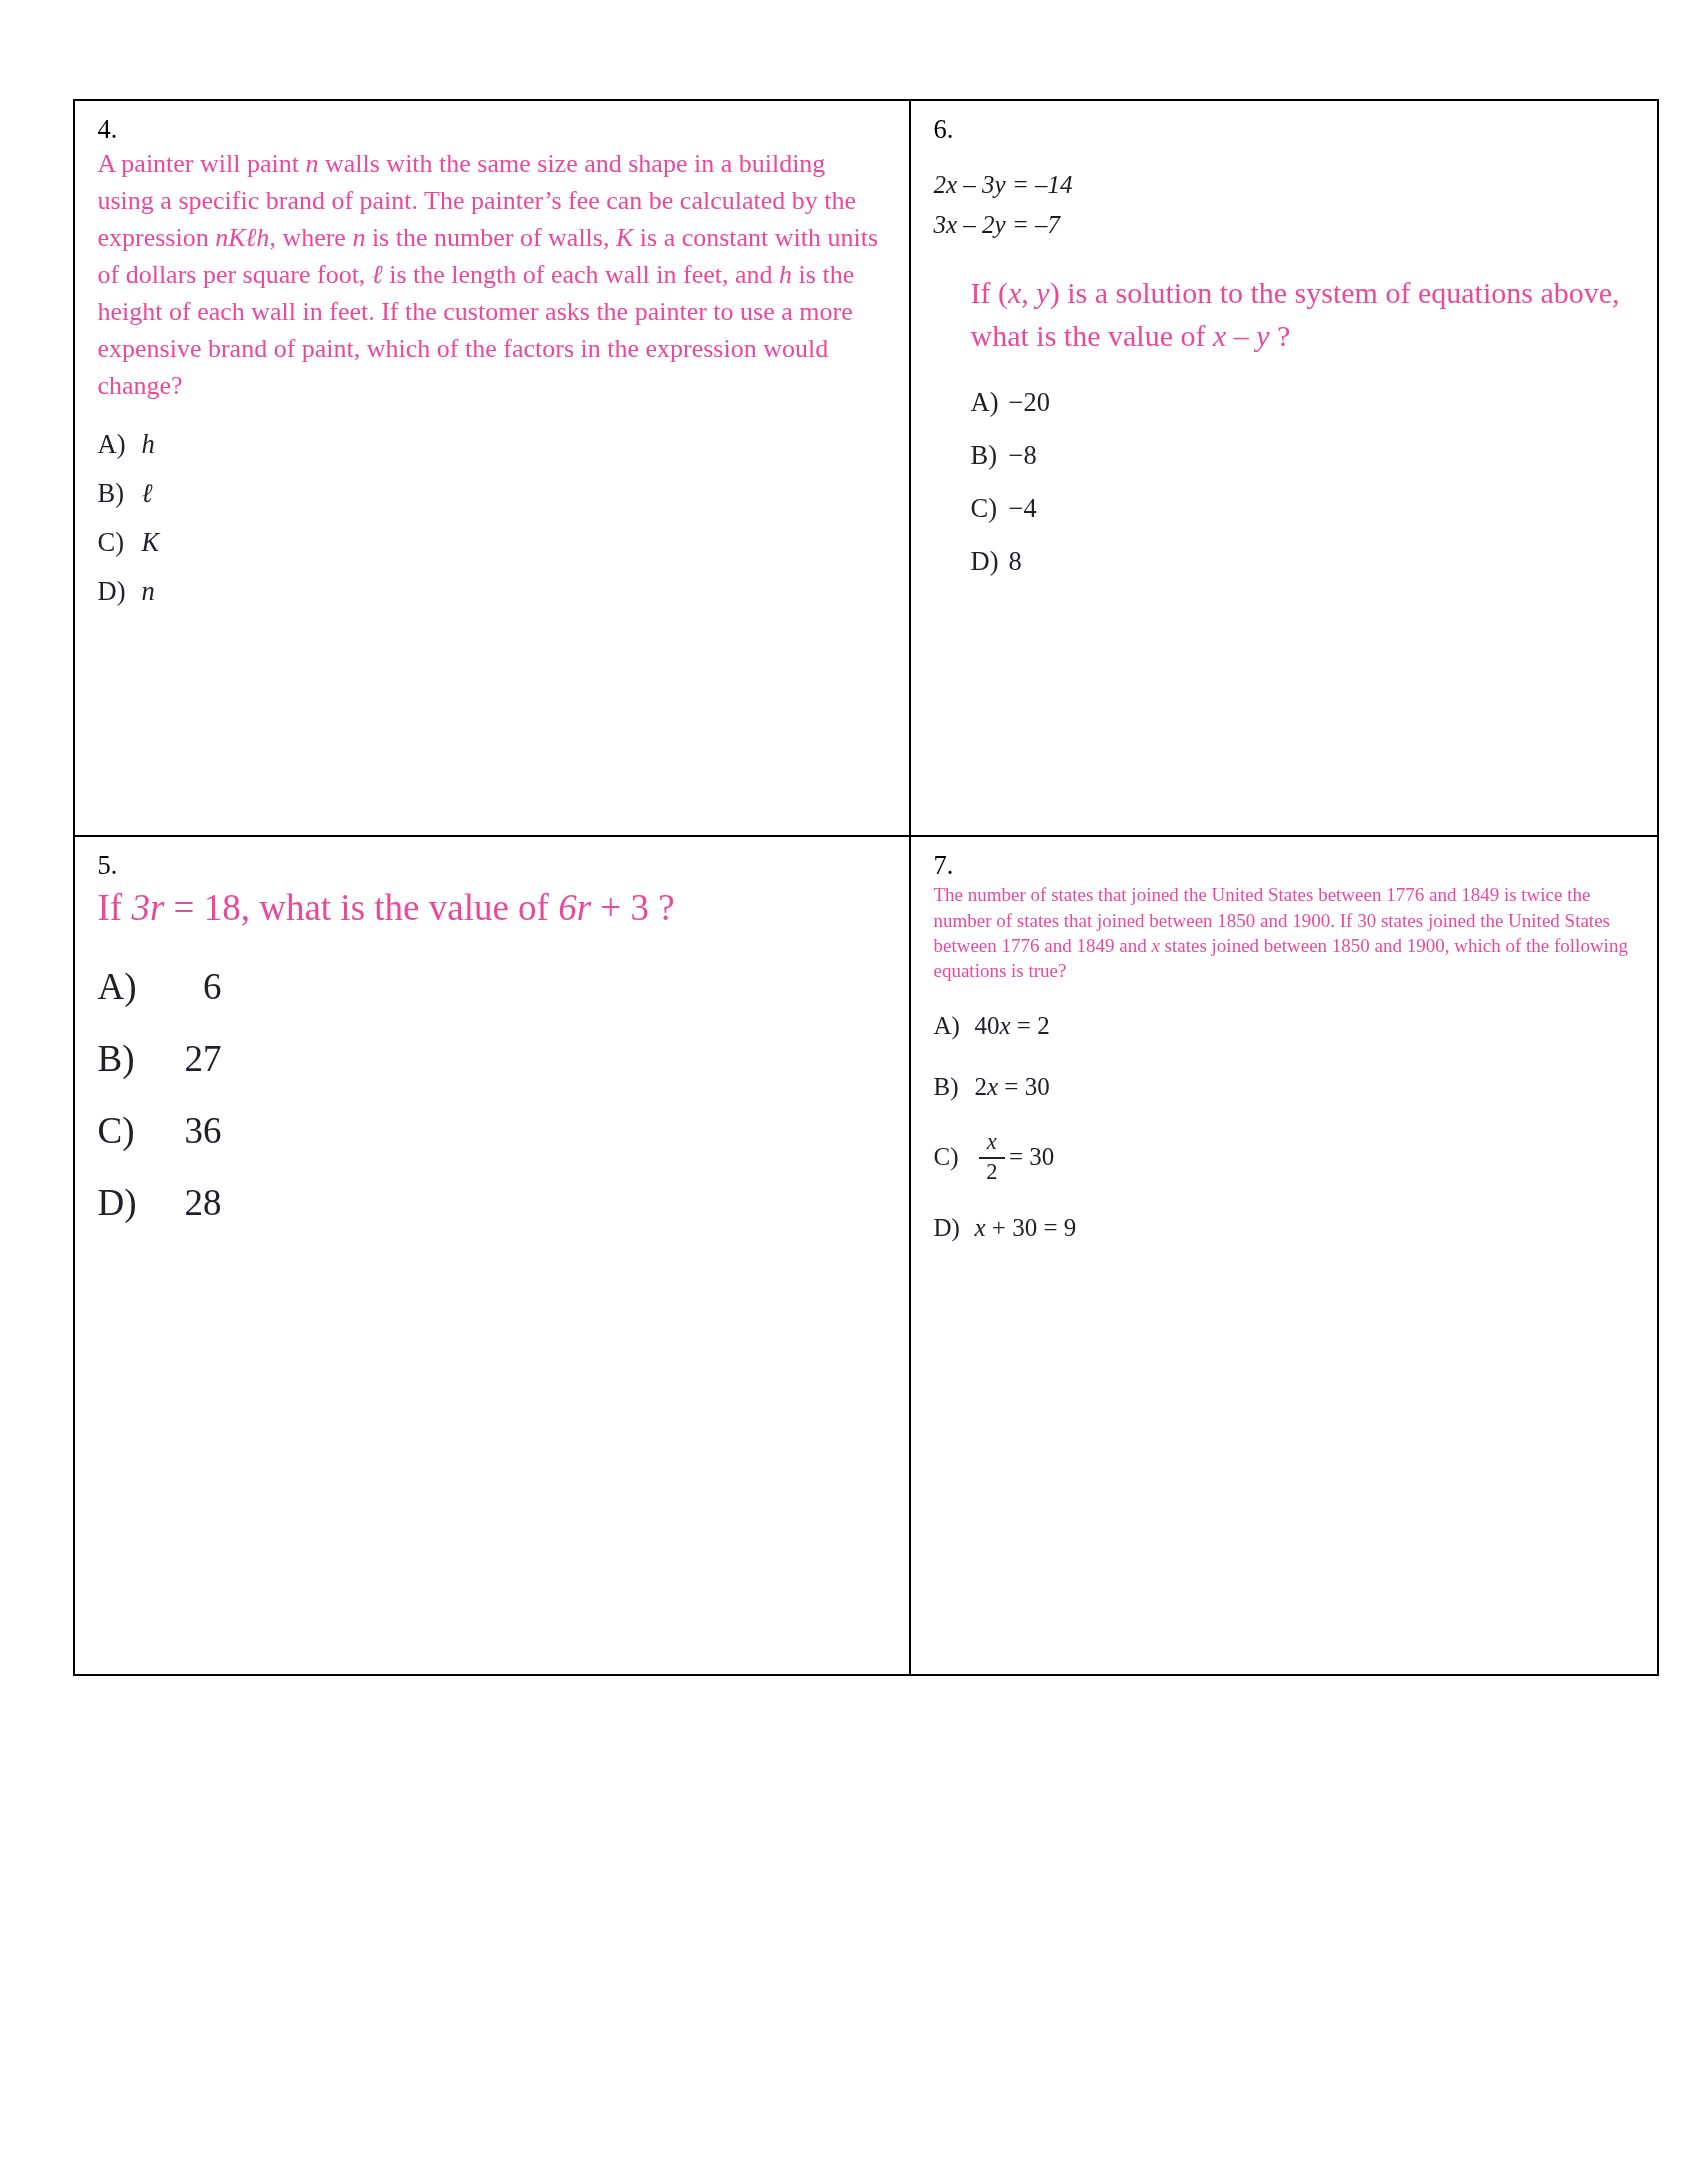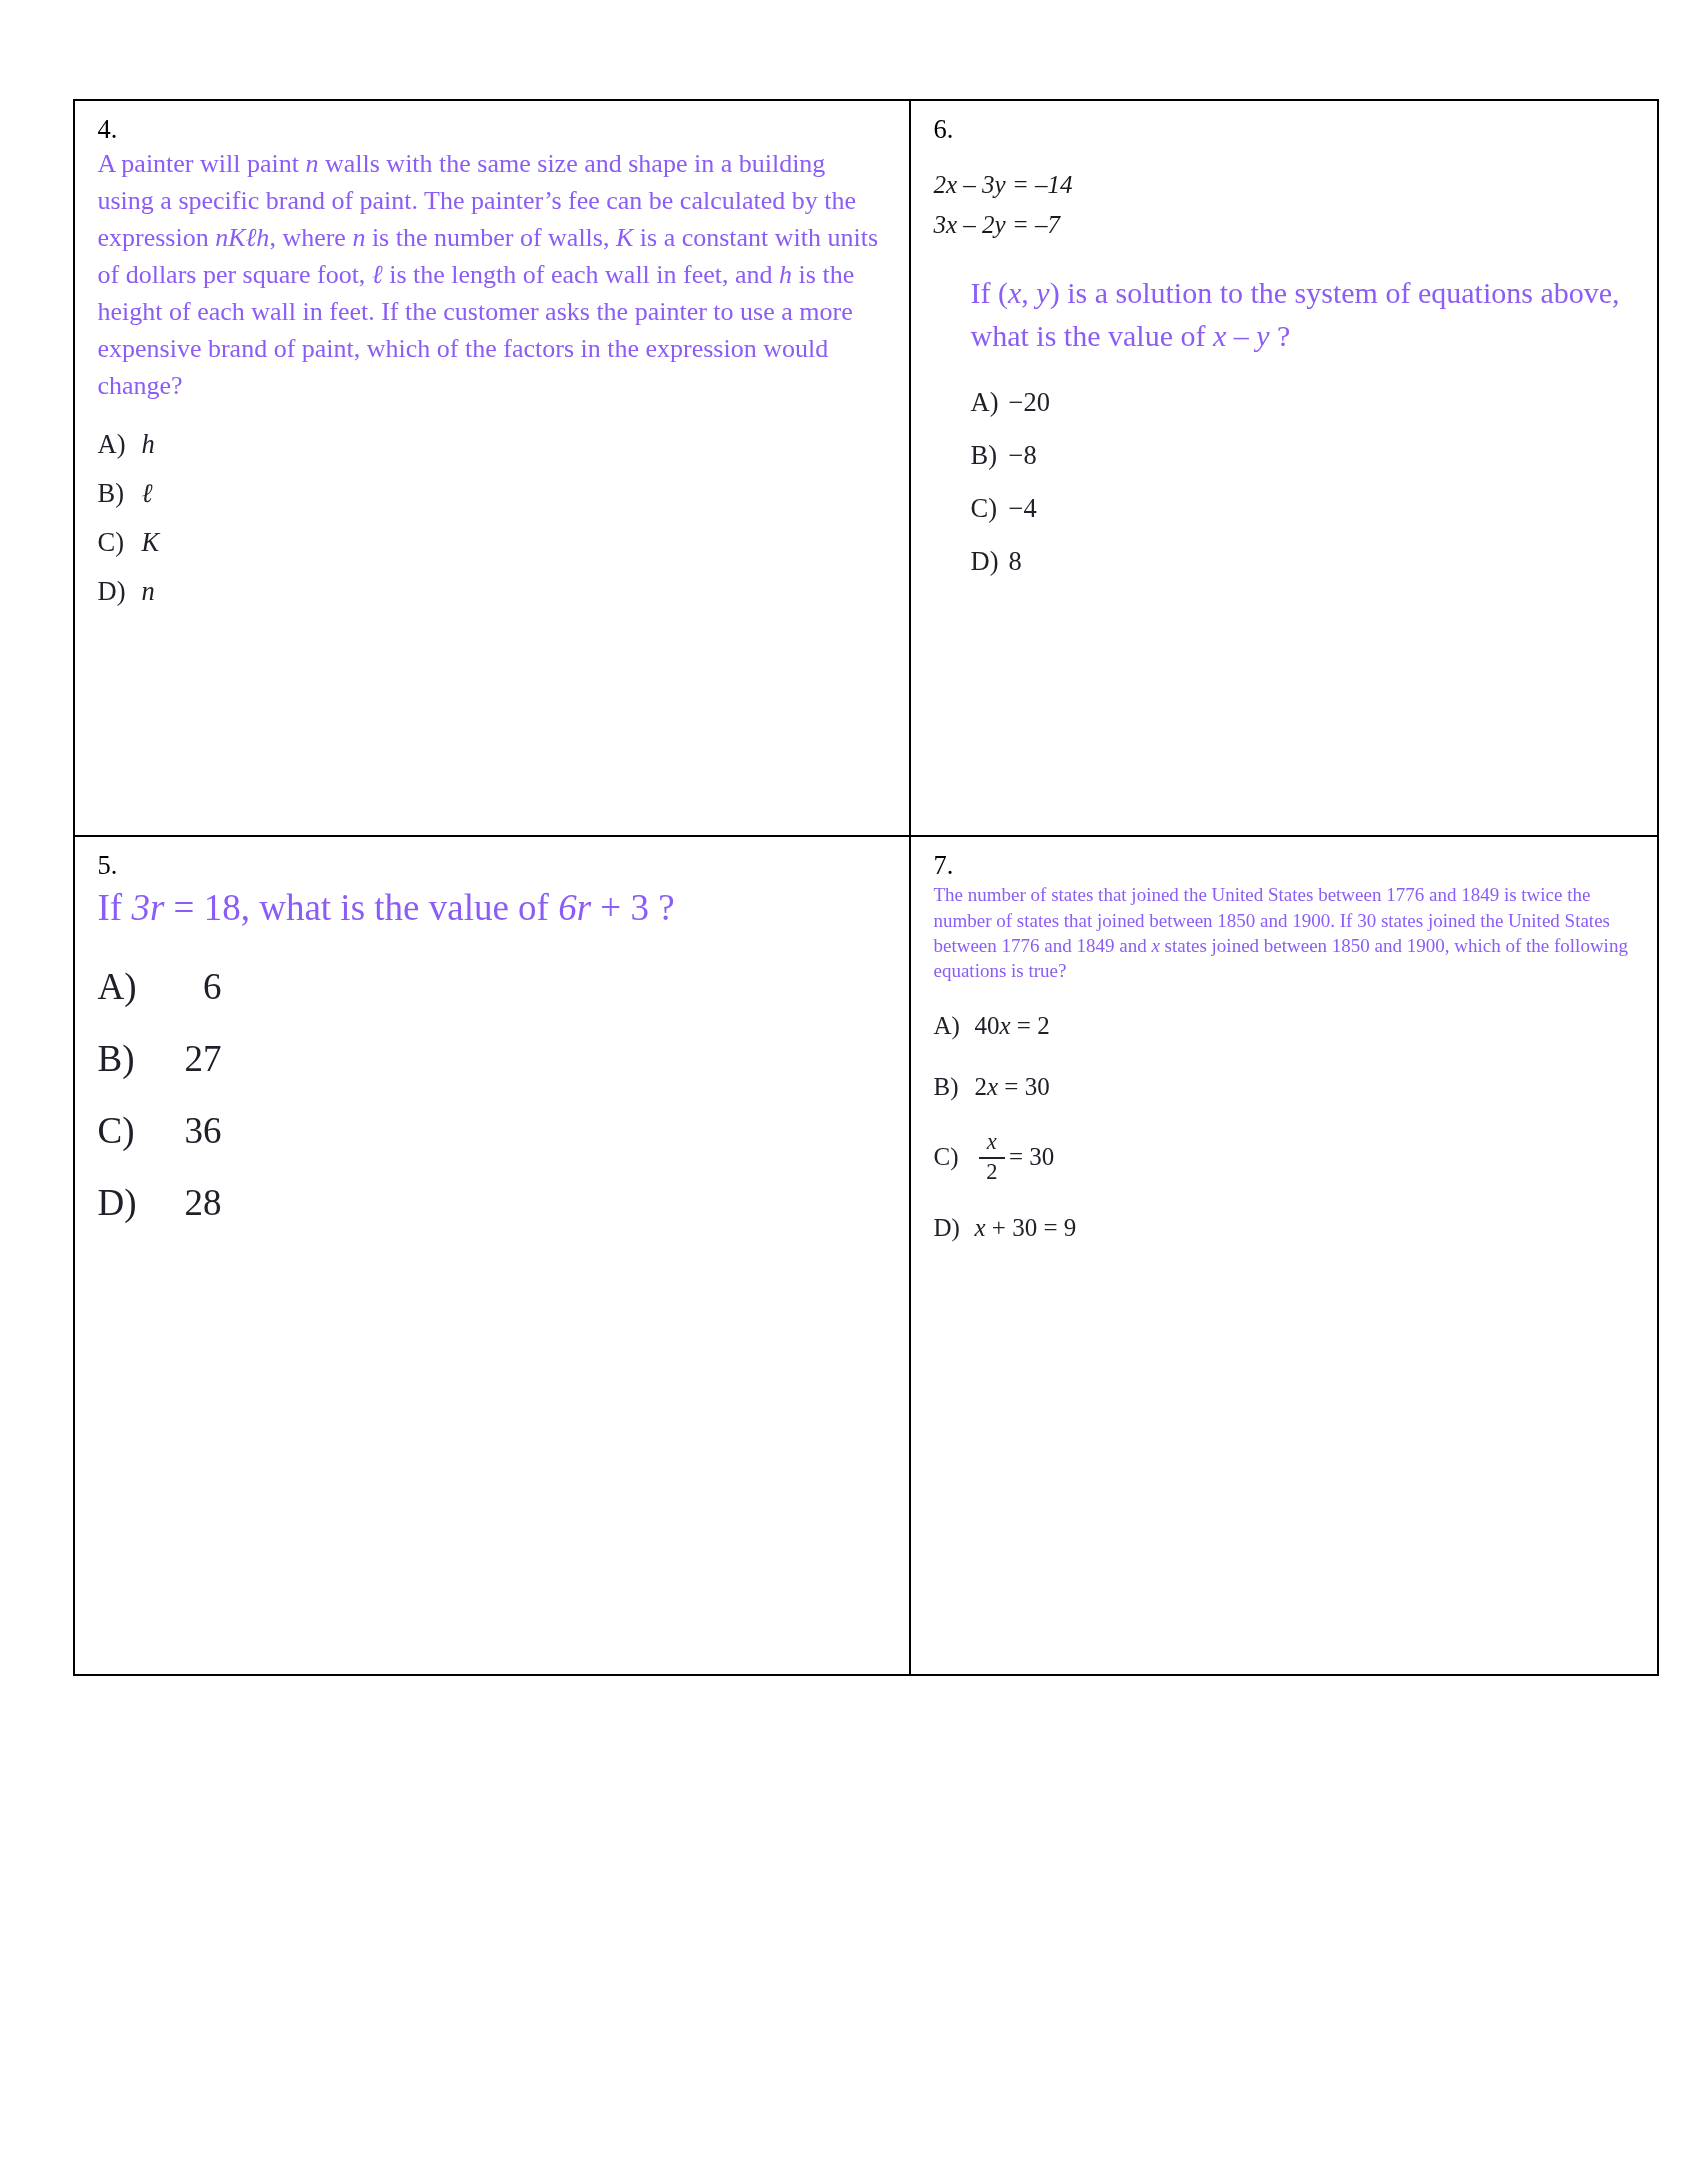--- a/index.html
+++ b/index.html
@@ -55,21 +55,21 @@
     line-height: 1.0;
     margin: 0 0 4px 0;
     color: #000;
   }
 
   
   .qbody {
     font-size: 26.5px;
     line-height: 1.38;
     margin: 0;
-    color: #8b5cf6;
+    color: #ec4899;
   }
   .qbody .v { font-style: italic; }
 
   
   .choices {
     margin: 17px 0 0 0;
     padding: 0;
     list-style: none;
   }
   .choices li {

